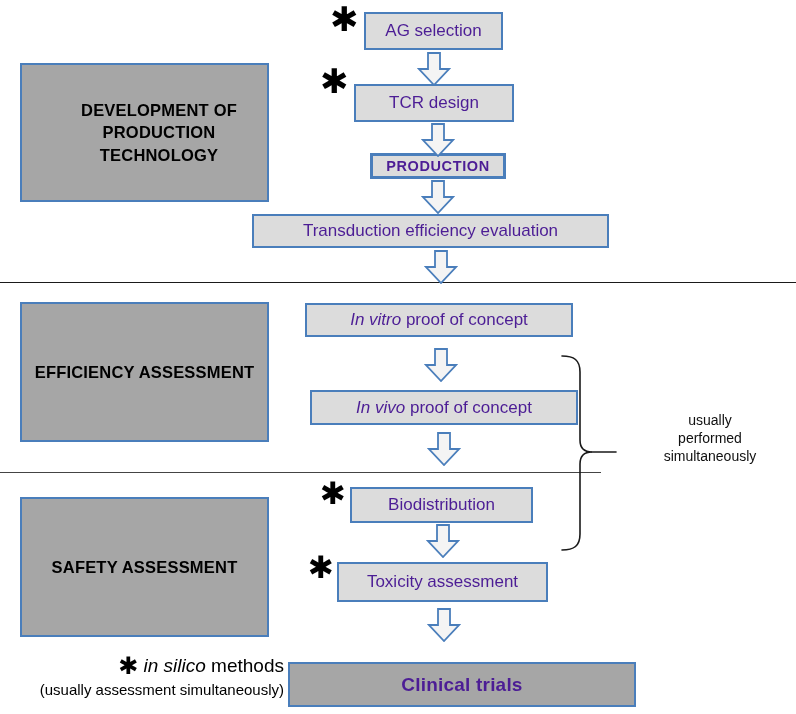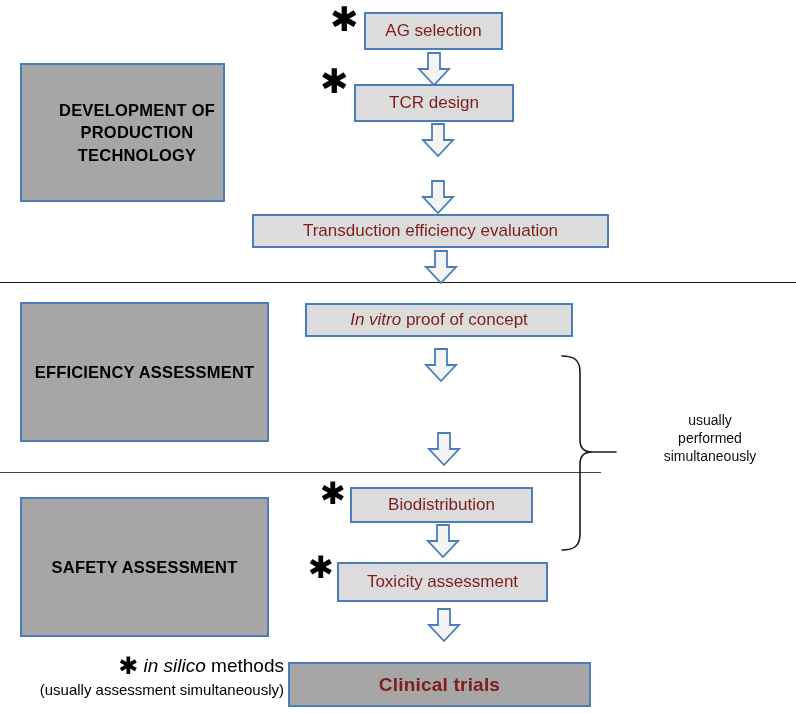--- a/index.html
+++ b/index.html
@@ -37,21 +37,21 @@
   .proc-box {
     position: absolute;
     background: #dcdcdc;
     border: 2px solid #4a7ebb;
     box-sizing: border-box;
     display: flex;
     align-items: center;
     justify-content: center;
     text-align: center;
     font-size: 17px;
-    color: #7f1d1d;
+    color: #4c1d95;
     white-space: nowrap;
   }
   .proc-box.strong {
     border-width: 3px;
     font-weight: bold;
     font-size: 14.5px;
     letter-spacing: 0.6px;
   }
   .proc-box.final {
     background: #a6a6a6;
@@ -130,61 +130,69 @@
   }
 </style>
 </head>
 <body>
 
 <div id="canvas">
 
   <div class="divider" style="left:0px; top:282px; width:796px;"></div>
   <div class="divider thin" style="left:0px; top:472px; width:601px;"></div>
 
-  <div class="stage-panel" style="left:20px; top:63px; width:205px; height:139px;padding-left:29px;">
+  <div class="stage-panel" style="left:20px; top:63px; width:249px; height:139px;padding-left:29px;">
     <span>DEVELOPMENT OF PRODUCTION TECHNOLOGY</span>
   </div>
 
   <div class="stage-panel" style="left:20px; top:302px; width:249px; height:140px;">
     <span>EFFICIENCY ASSESSMENT</span>
   </div>
 
   <div class="stage-panel" style="left:20px; top:497px; width:249px; height:140px;">
     <span>SAFETY ASSESSMENT</span>
   </div>
 
   <div class="proc-box" style="left:364px; top:12px; width:139px; height:38px;">
     <span>AG selection</span>
   </div>
 
   <div class="proc-box" style="left:354px; top:84px; width:160px; height:38px;">
     <span>TCR design</span>
   </div>
 
+  <div class="proc-box strong" style="left:370px; top:153px; width:136px; height:26px;">
+    <span>PRODUCTION</span>
+  </div>
 
   <div class="proc-box" style="left:252px; top:214px; width:357px; height:34px;">
     <span>Transduction efficiency evaluation</span>
   </div>
 
   <div class="proc-box" style="left:305px; top:303px; width:268px; height:34px;">
     <span>
       <em>In vitro</em><span> proof of concept</span>
     </span>
   </div>
 
+  <div class="proc-box" style="left:310px; top:390px; width:268px; height:35px;">
+    <span>
+      <em>In vivo</em><span> proof of concept</span>
+    </span>
+  </div>
 
   <div class="proc-box" style="left:350px; top:487px; width:183px; height:36px;">
     <span>Biodistribution</span>
   </div>
 
   <div class="proc-box" style="left:337px; top:562px; width:211px; height:40px;">
     <span>Toxicity assessment</span>
   </div>
 
-  <div class="proc-box final" style="left:288px; top:662px; width:303px; height:45px;">
+  <div class="proc-box final" style="left:288px; top:662px; width:348px; height:45px;">
     <span>Clinical trials</span>
   </div>
 
   <div class="arrow" style="left:417px; top:52px;">
     <svg viewBox="0 0 34 34" xmlns="http://www.w3.org/2000/svg">
       <polygon points="11,1 23,1 23,17 32,17 17,33 2,17 11,17" fill="#f4f4f4" stroke="#4a7ebb" stroke-width="1.8" stroke-linejoin="miter"></polygon>
     </svg>
   </div>
 
   <div class="arrow" style="left:421px; top:123px;">

